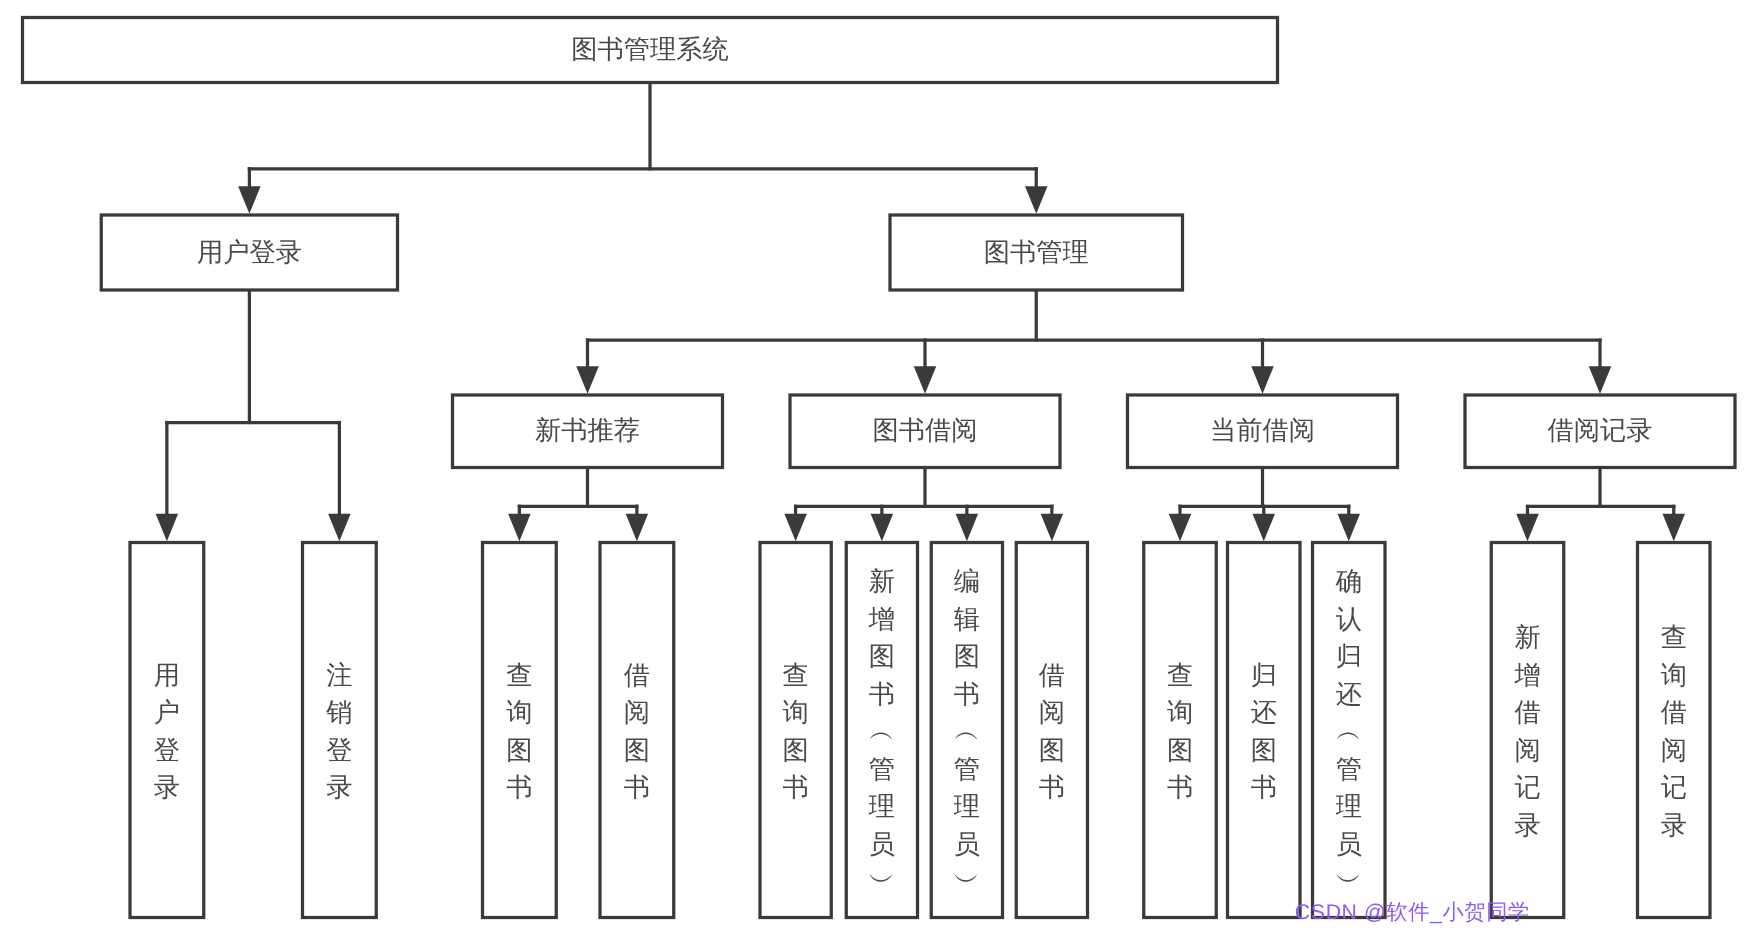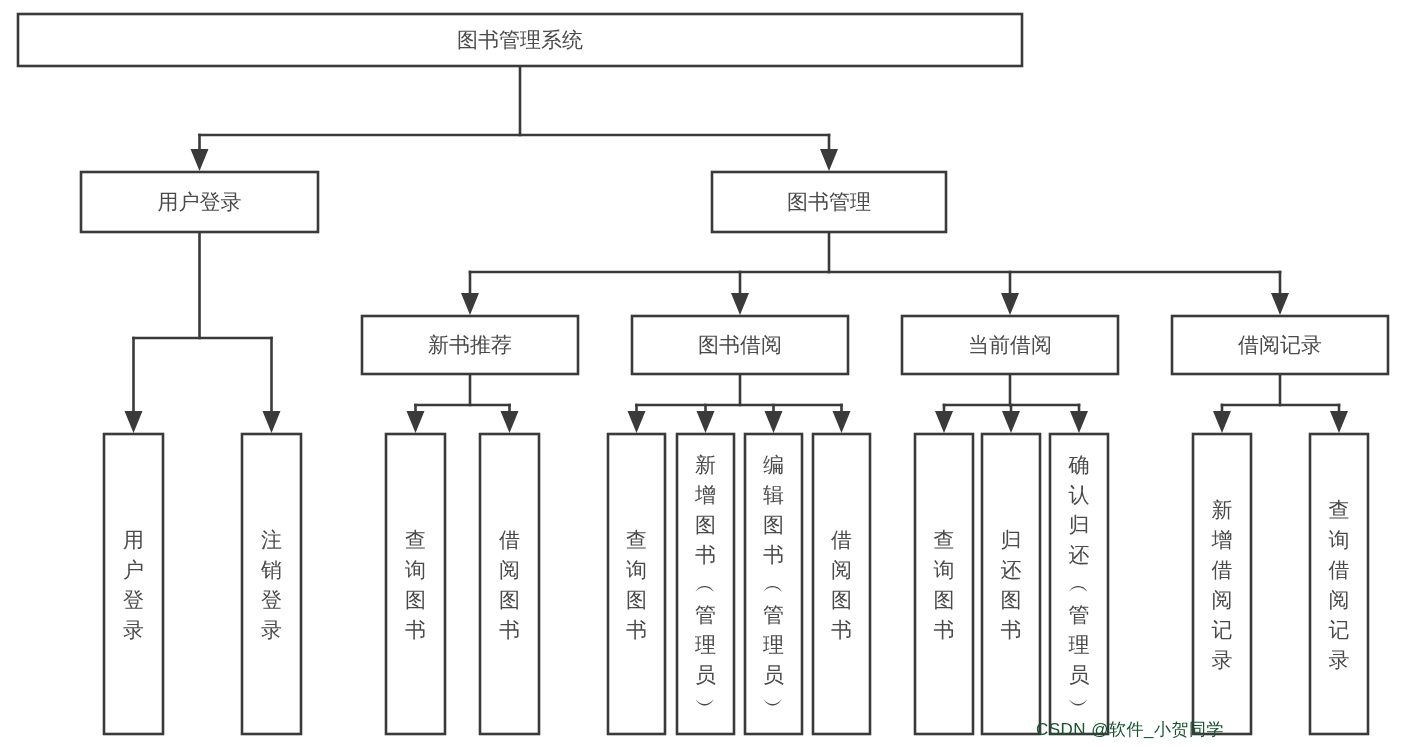--- a/index.html
+++ b/index.html
@@ -47,21 +47,21 @@
     font-size: 21px;
     text-anchor: middle;
     dominant-baseline: middle;
   }
   .watermark {
     position: absolute;
     right: 8px;
     bottom: 6px;
     font-family: "Liberation Sans", "DejaVu Sans", sans-serif;
     font-size: 17px;
-    color: #14532d;
+    color: #8b5cf6;
     letter-spacing: 0.5px;
     white-space: nowrap;
     user-select: none;
   }
 </style>
 </head>
 <body>
 
 <div id="diagram-root">
   <svg class="flow" viewBox="0 0 1405 747" xmlns="http://www.w3.org/2000/svg">

